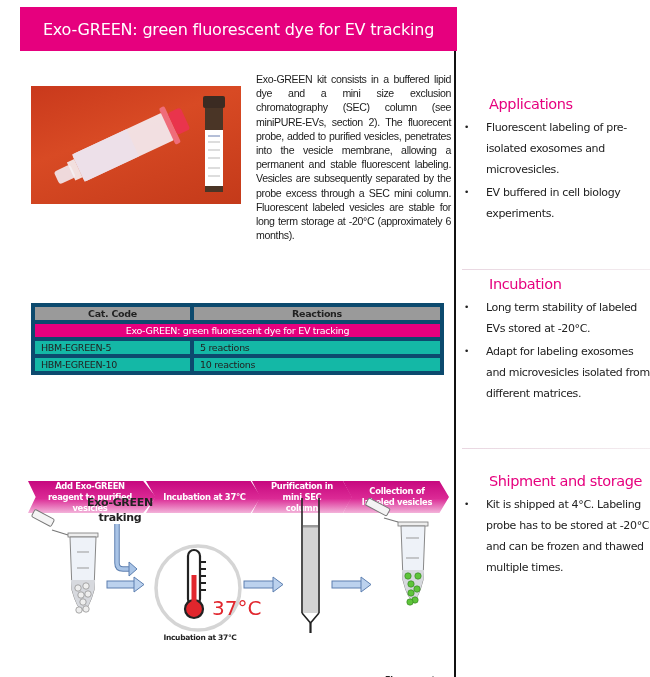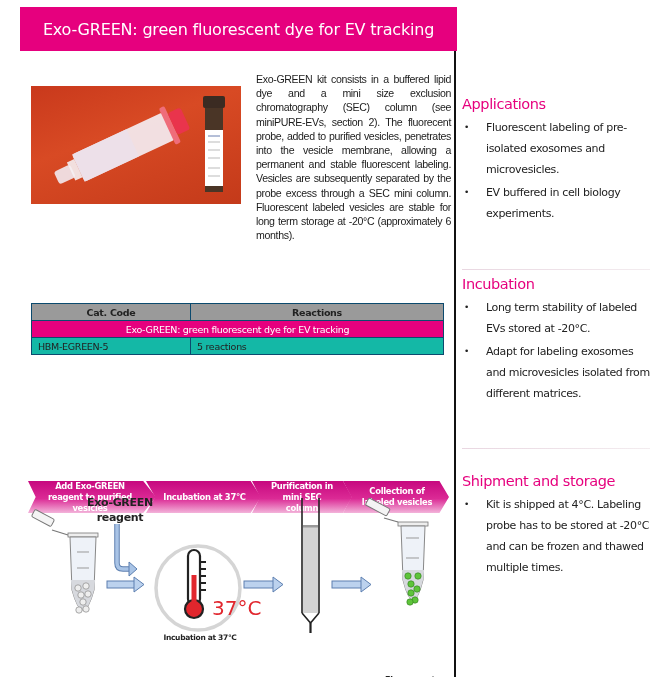--- a/index.html
+++ b/index.html
@@ -25,42 +25,42 @@
 
     .intro {
       position: absolute; left: 256px; top: 72px; width: 195px;
       font-size: 10.6px; line-height: 14.2px; text-align: justify; color: #1c1c1c;
       font-family: Liberation Sans, sans-serif; letter-spacing: -0.35px;
     }
 
     .side-section { position: absolute; left: 462px; width: 188px; }
     .side-section h3 {
       color: #e6007e; font-weight: normal; font-size: 14.5px;
-      font-family: "DejaVu Sans", sans-serif; letter-spacing: -0.4px; margin-bottom: 5px;
+      font-family: "DejaVu Sans", sans-serif; letter-spacing: -0.4px; margin-bottom: 5px; margin-left: 27px;
     }
     .side-section ul { list-style: none; }
     .side-section li {
       position: relative; padding-left: 24px; font-size: 11px; line-height: 21px;
       font-family: "DejaVu Sans", sans-serif; letter-spacing: -0.35px; color: #222;
       margin-bottom: 2px;
     }
     .side-section li::before {
       content: "•"; position: absolute; left: 2px; top: 0; font-size: 9px;
     }
     .sep {
       position: absolute; left: 462px; width: 188px; height: 1px;
       background: linear-gradient(90deg, #e9d7e1, #f3ecef);
     }
 
     .cat-table {
       position: absolute; left: 31px; top: 303px; width: 413px;
       border-collapse: collapse; font-size: 9.5px; font-family: "DejaVu Sans", sans-serif;
       letter-spacing: -0.3px;
     }
-    .cat-table td, .cat-table th { border: 1px solid #0c4a6e; height: 17px; padding: 0 6px; }
+    .cat-table td, .cat-table th { border: 4px solid #0c4a6e; height: 17px; padding: 0 6px; }
     .cat-table th { background: #9a9a9a; color: #222; font-weight: bold; text-align: center; }
     .cat-table .band td { background: #e6007e; color: #fff; text-align: center; }
     .cat-table .row td { background: #14b8a6; }
     .cat-table .row td:first-child { width: 159px; }
 
     .steps { position: absolute; left: 28px; top: 436px; height: 32px; width: 420px; margin-top: 45px; }
     .step {
       position: absolute; top: 0; height: 32px; color: #fff; font-size: 8.4px;
       font-weight: bold; font-family: "DejaVu Sans", sans-serif; letter-spacing: -0.3px;
       display: flex; align-items: center; justify-content: center; text-align: center;
@@ -142,20 +142,24 @@
       <tr>
     <th>Cat. Code</th>
     <th>Reactions</th>
   </tr>
   <tr class="band">
     <td colspan="2">Exo-GREEN: green fluorescent dye for EV tracking</td>
   </tr>
   <tr class="row">
     <td>HBM-EGREEN-5</td>
     <td>5 reactions</td>
+  </tr>
+  <tr class="row">
+    <td>HBM-EGREEN-10</td>
+    <td>10 reactions</td>
   </tr>
 </tbody>
   </table>
 
 <div class="steps">
   <div class="step first" style="left:0; width:128px;">
     <span style="padding:0 14px 0 10px;">Add Exo-GREEN reagent to purified vesicles</span>
   </div>
   <div class="step mid" style="left:118px; width:115px;">
     <span style="padding:0 10px 0 12px;">Incubation at 37°C</span>
@@ -247,21 +251,21 @@
       <circle cx="391" cy="104" r="3.2" fill="#5ec43a" stroke="#2f7a1d" stroke-width="0.6"></circle>
       <circle cx="397" cy="109" r="3.2" fill="#5ec43a" stroke="#2f7a1d" stroke-width="0.6"></circle>
       <circle cx="391" cy="113" r="3.2" fill="#5ec43a" stroke="#2f7a1d" stroke-width="0.6"></circle>
       <circle cx="395" cy="120" r="3.2" fill="#5ec43a" stroke="#2f7a1d" stroke-width="0.6"></circle>
       <circle cx="390" cy="122" r="3.2" fill="#5ec43a" stroke="#2f7a1d" stroke-width="0.6"></circle>
     </g>
   </svg>
 
   <div class="dlabel" style="left:60px; top:15px; width:80px; font-size:11px; line-height:15px;">
     <div>Exo-GREEN</div>
-    <div>reagent</div>
+    <div>traking</div>
   </div>
   <div class="dlabel" style="left:192px; top:116px; font-size:20px; color:#e1262d; font-weight:normal; letter-spacing:0;">37°C</div>
   <div class="dlabel" style="left:130px; top:153px; width:100px; font-size:7.5px;">Incubation at 37°C</div>
   <div class="dlabel" style="left:340px; top:148px; width:100px; font-size:8px; line-height:12px;margin-top:47px;">
     <div>Fluorescent</div>
     <div>labeled section</div>
   </div>
 </div>
 
 </body></html>

